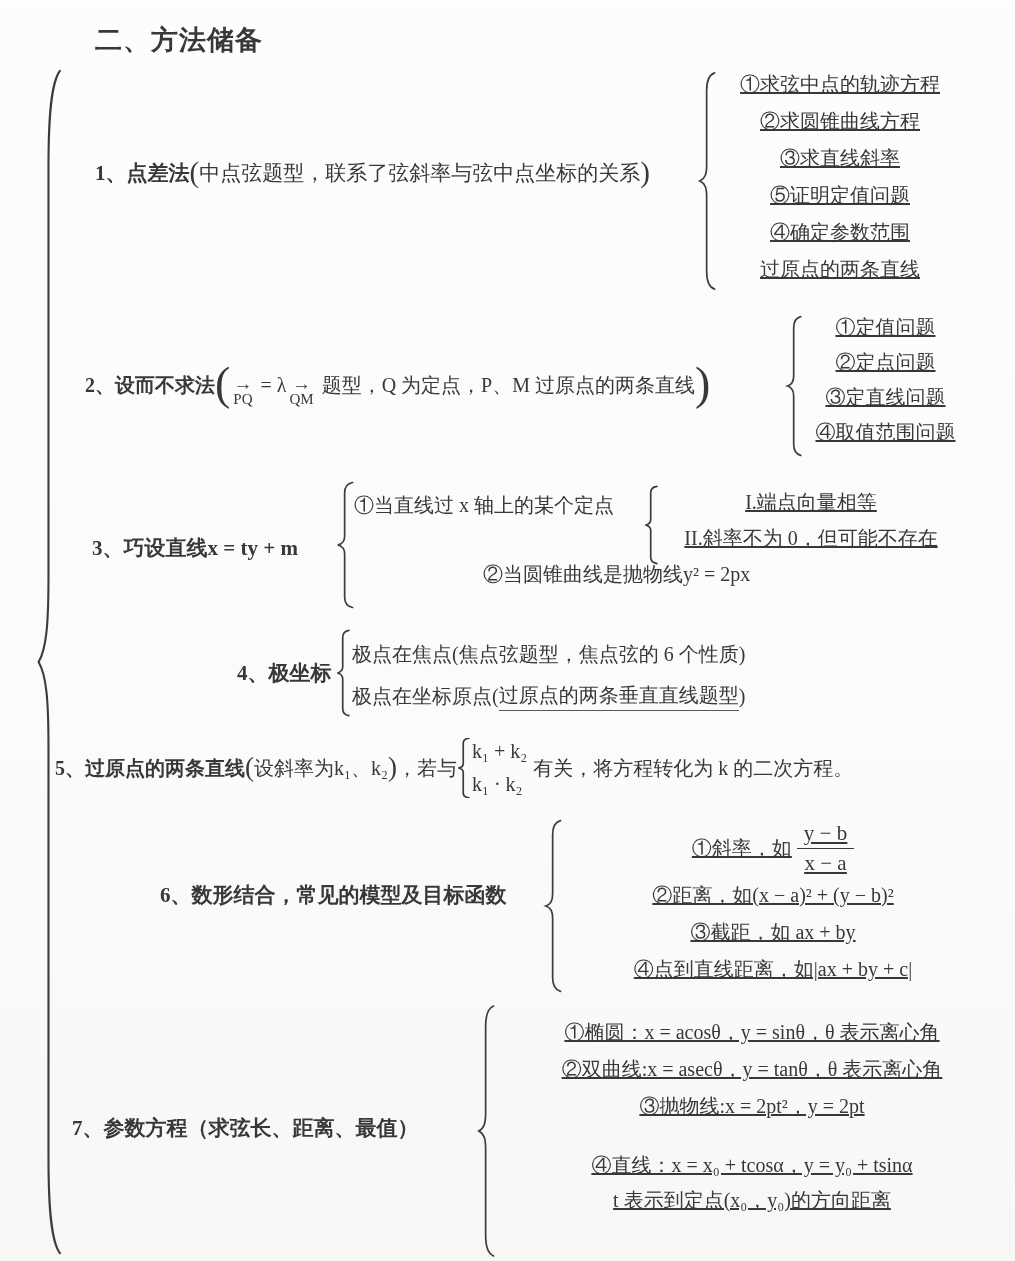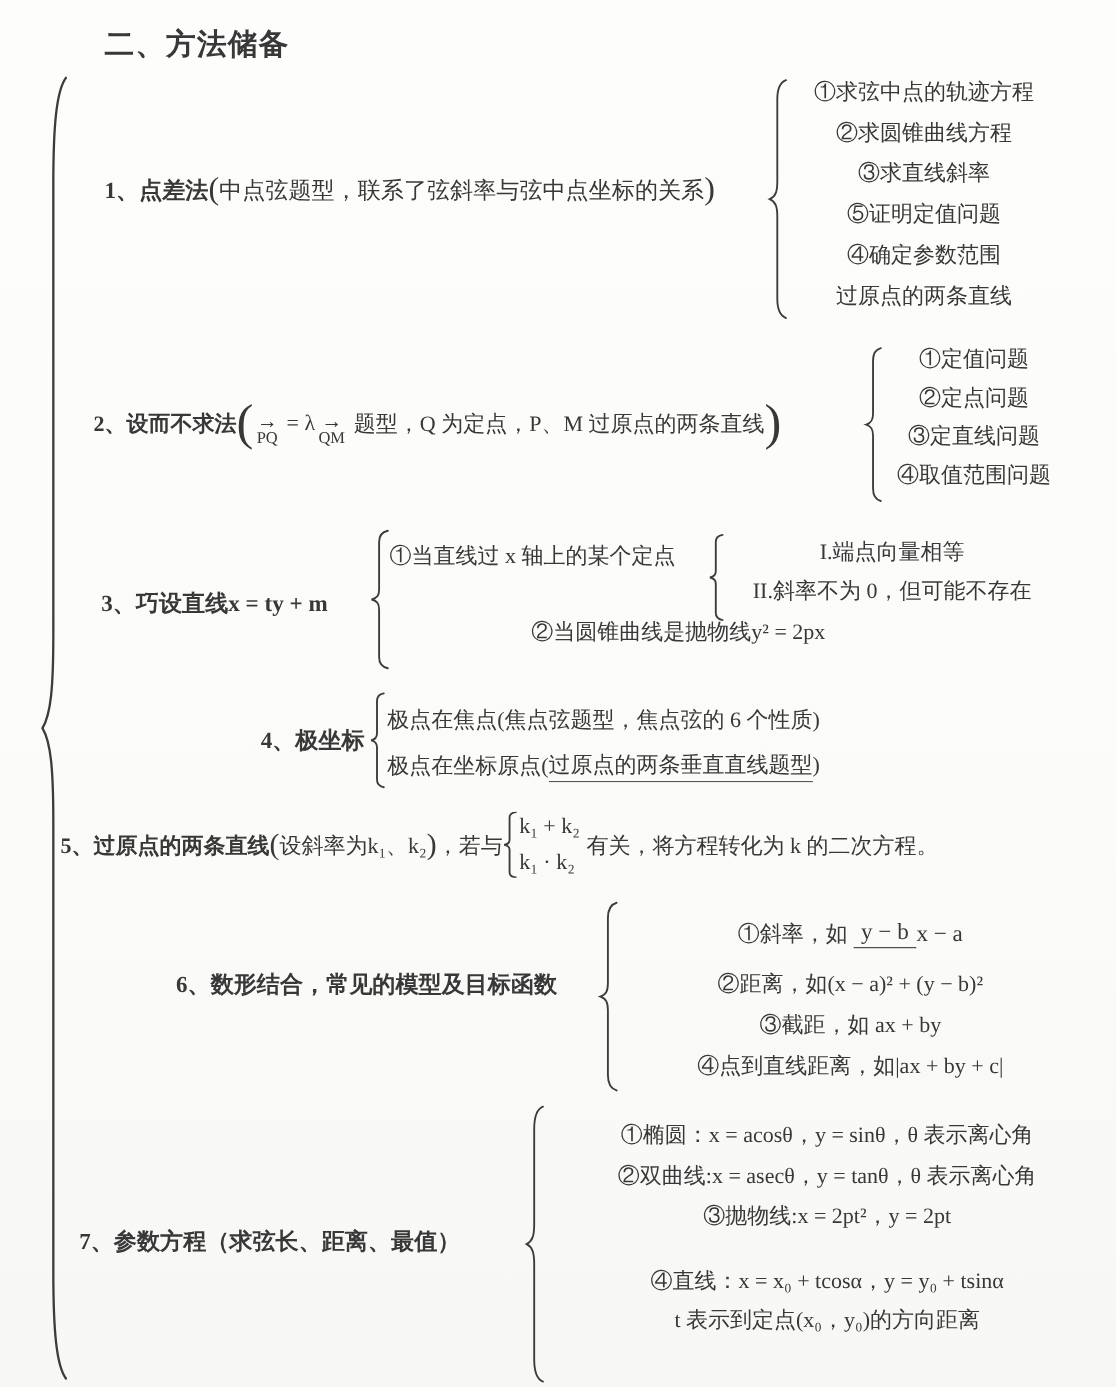--- a/index.html
+++ b/index.html
@@ -8,33 +8,33 @@
     width:1015px;height:1261px;
     background:linear-gradient(180deg,#fdfdfc 0%,#fbfbf9 60%,#f7f7f5 100%);
     font-family:"Liberation Serif","DejaVu Serif",serif;
     color:#383838;
     overflow:hidden;
   }
   .title{position:absolute;left:95px;top:22px;font-size:27px;font-weight:bold;letter-spacing:1px;white-space:pre;}
   .ln{position:absolute;display:flex;align-items:center;white-space:nowrap;font-size:21px;}
   .ln span{white-space:pre;}
   .col{position:absolute;display:flex;flex-direction:column;align-items:center;text-align:center;font-size:20px;}
-  .col span{white-space:pre;}
+  .col span{white-space:pre;text-decoration:underline;}
   .b{font-weight:bold;}
   .bp{font-weight:normal;line-height:1;transform:translateY(-1px);}
   .bp28{font-size:29px;}
   .bp26{font-size:27px;}
   .bp44{font-size:46px;font-weight:300;}
   svg.brace{position:absolute;overflow:visible;}
   svg.brace path,svg.ibrace path{fill:none;stroke:#3c3c3c;stroke-width:1.7;stroke-linecap:round;}
   svg.brace.main path{stroke-width:2.1;}
   .vec{display:inline-flex;flex-direction:column;align-items:center;line-height:1;margin:0 3px;transform:translateY(5px);}
   .vec .vt{font-size:19px;}
   .vec .vb{font-size:15px;margin-top:-1px;}
-  .frac{display:inline-flex;flex-direction:row;align-items:center;margin-left:5px;font-size:21px;line-height:1.25;}
+  .frac{display:inline-flex;flex-direction:column;align-items:center;margin-left:5px;font-size:21px;line-height:1.25;}
   .frac .num{border-bottom:1.6px solid #3a3a3a;padding:0 7px 1px;}
   .frac .den{padding-top:1px;}
   .cases{display:inline-flex;flex-direction:column;align-items:flex-start;line-height:1.65;font-size:20px;margin:0 6px 0 2px;}
   .ul{border-bottom:1.5px solid #575757;padding-bottom:1px;}
 </style>
 </head>
 <body>
 
 <div class="canvas">
 

